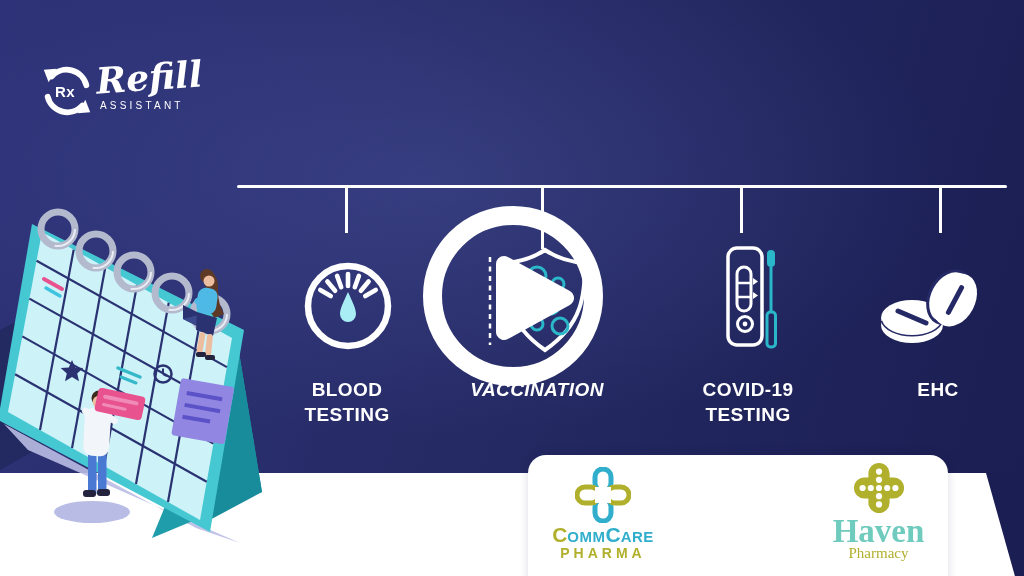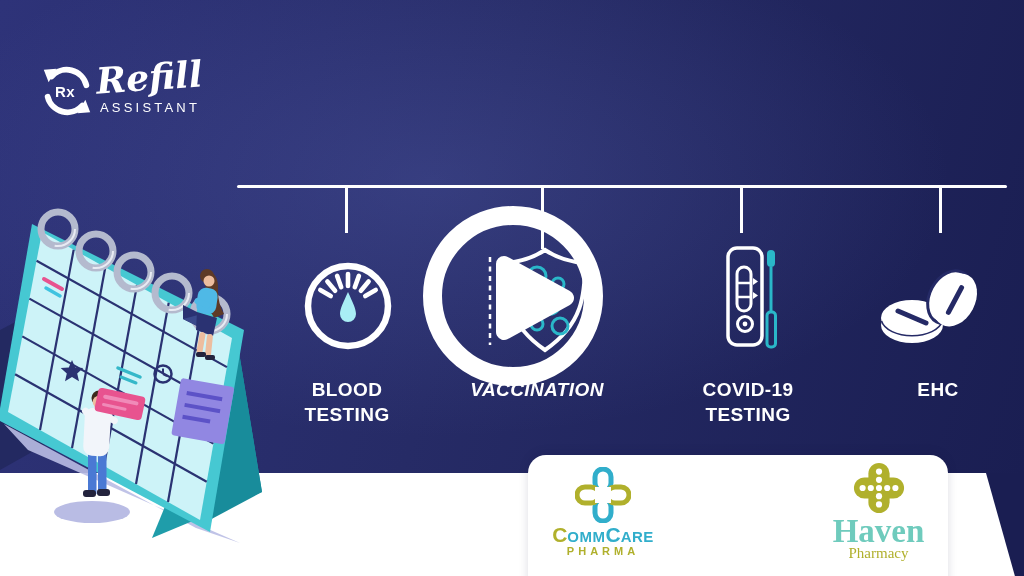--- a/index.html
+++ b/index.html
@@ -21,21 +21,21 @@
     clip-path:polygon(0 0,100% 0,100% 100%,76% 100%);
   }
   
   .brand{position:absolute;left:38px;top:50px;width:200px;height:70px;color:#fff;margin-top:8px;}
   .brand-mark{position:absolute;left:0;top:4px;}
   .brand-rx{position:absolute;left:17px;top:25px;font-size:15px;font-weight:700;letter-spacing:.5px;}
   .brand-name{
     position:absolute;left:58px;top:-2px;font-family:"DejaVu Serif",serif;
     font-style:italic;font-weight:700;font-size:36px;transform:rotate(-4deg);
   }
-  .brand-sub{position:absolute;left:62px;top:42px;font-size:13px;letter-spacing:3.2px;font-weight:400;}
+  .brand-sub{position:absolute;left:62px;top:42px;font-size:10px;letter-spacing:3.2px;font-weight:400;}
   
   .title{position:absolute;left:236px;top:44px;margin:0;color:#fff;
     font-size:45px;line-height:55px;font-weight:700;letter-spacing:1px;}
   
   .tl-line{position:absolute;left:237px;top:185px;width:770px;height:3px;background:#fff;border-radius:2px;}
   .tl-tick{position:absolute;top:187px;width:3px;height:46px;background:#fff;}
   .tl-tick.t1{left:345px;} .tl-tick.t2{left:541px;height:62px;} .tl-tick.t3{left:740px;} .tl-tick.t4{left:939px;}
   
   .icon-abs{position:absolute;}
   .svc-label{
@@ -58,21 +58,21 @@
   .partners{
     position:absolute;left:528px;top:455px;width:420px;height:155px;background:#fff;
     border-radius:18px 18px 0 0;z-index:4;box-shadow:0 -2px 10px rgba(20,22,60,.15);
   }
   .partner{position:absolute;top:0;height:121px;text-align:center;}
   .p-commcare{left:0;width:150px;} .p-total{left:140px;width:150px;} .p-haven{left:288px;width:125px;}
   .p-cross{position:absolute;left:50%;transform:translateX(-50%);}
   .cc-name{position:absolute;left:0;right:0;top:68px;color:var(--commcare-teal,#31aecb);font-weight:700;}
   .cc-name .big{font-size:21px;} .cc-name .sml{font-size:15px;letter-spacing:.5px;}
   .cc-name .olive{color:var(--olive,#b0b02c);}
-  .cc-sub{position:absolute;left:0;right:0;top:90px;font-size:11px;font-weight:700;
+  .cc-sub{position:absolute;left:0;right:0;top:90px;font-size:14px;font-weight:700;
     letter-spacing:4px;color:var(--olive,#b0b02c);}
   .th-name{position:absolute;left:0;right:0;top:66px;font-size:23px;font-weight:700;letter-spacing:-.3px;}
   .th-name .dark{color:var(--total-dark,#1f3a5c);} .th-name .teal{color:var(--teal,#2ab7c9);}
   .th-sub{position:absolute;left:0;right:0;top:92px;font-size:12px;font-weight:700;
     letter-spacing:3.5px;color:var(--total-gray,#35353f);}
   .hv-name{position:absolute;left:0;right:0;top:58px;font-family:"Liberation Serif",serif;
     font-size:33px;font-weight:700;color:var(--haven-aqua,#6fcbbd);}
   .hv-sub{position:absolute;left:0;right:0;top:90px;font-family:"Liberation Serif",serif;
     font-size:15px;color:var(--olive,#b0b02c);}
   

